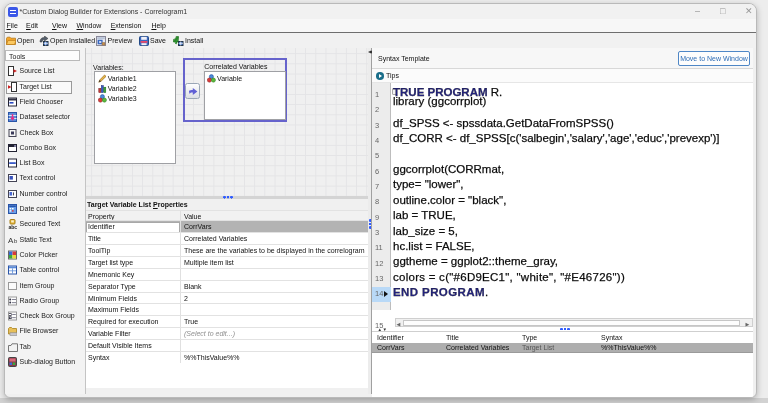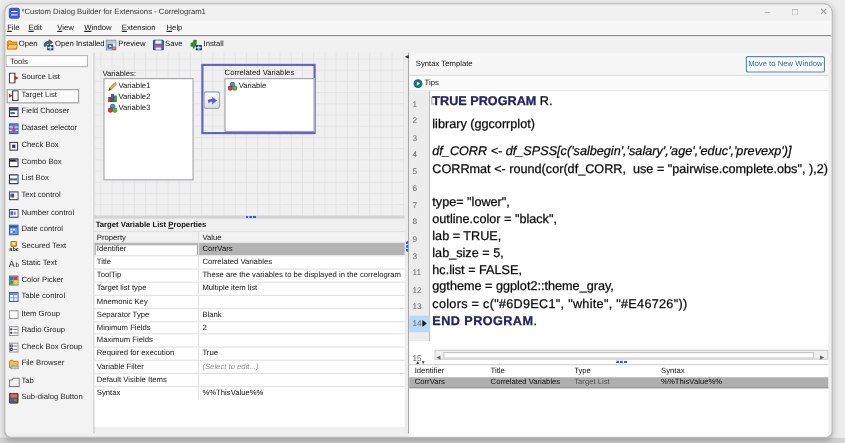--- a/index.html
+++ b/index.html
@@ -429,23 +429,24 @@
       <div class="lnum" style="top:145.0px;">3</div>
       <div class="lnum" style="top:160.3px;">11</div>
       <div class="lnum" style="top:175.7px;">12</div>
       <div class="lnum" style="top:191.0px;">13</div>
       <div class="lnum" style="top:206.3px;">14</div>
       <div class="lnum" style="top:238px;">15</div>
     </div>
     <div id="code">
       <div id="bkmark"></div>
       <div class="cl" style="top:3.3px;"><span class="kw">TRUE PROGRAM</span> R.</div>
-      <div class="cl" style="top:24px;">library (ggcorrplot)</div>
-      <div class="cl" style="top:49.3px;font-style:italic;">df_CORR &lt;- df_SPSS[c('salbegin','salary','age','educ','prevexp')]</div>
-      <div class="cl" style="top:64.7px;">CORRmat &lt;- round(cor(df_CORR,  use = "pairwise.complete.obs", ),2)</div>
+      <div class="cl" style="top:12px;">library (ggcorrplot)</div>
+      <div class="cl" style="top:34.0px;">df_SPSS &lt;- spssdata.GetDataFromSPSS()</div>
+      <div class="cl" style="top:49.3px;">df_CORR &lt;- df_SPSS[c('salbegin','salary','age','educ','prevexp')]</div>
+      <div class="cl" style="top:80.0px;">ggcorrplot(CORRmat,</div>
       <div class="cl" style="top:95.4px;">type= "lower",</div>
       <div class="cl" style="top:110.8px;">outline.color = "black",</div>
       <div class="cl" style="top:126.1px;">lab = TRUE,</div>
       <div class="cl" style="top:141.5px;">lab_size = 5,</div>
       <div class="cl" style="top:156.8px;">hc.list = FALSE,</div>
       <div class="cl" style="top:172.2px;">ggtheme = ggplot2::theme_gray,</div>
       <div class="cl" style="top:187.5px;letter-spacing:0.26px;">colors = c("#6D9EC1", "white", "#E46726"))</div>
       <div class="cl" style="top:202.8px;letter-spacing:0.4px;"><span class="kw">END PROGRAM</span>.</div>
     </div>
     <div id="hscroll">

